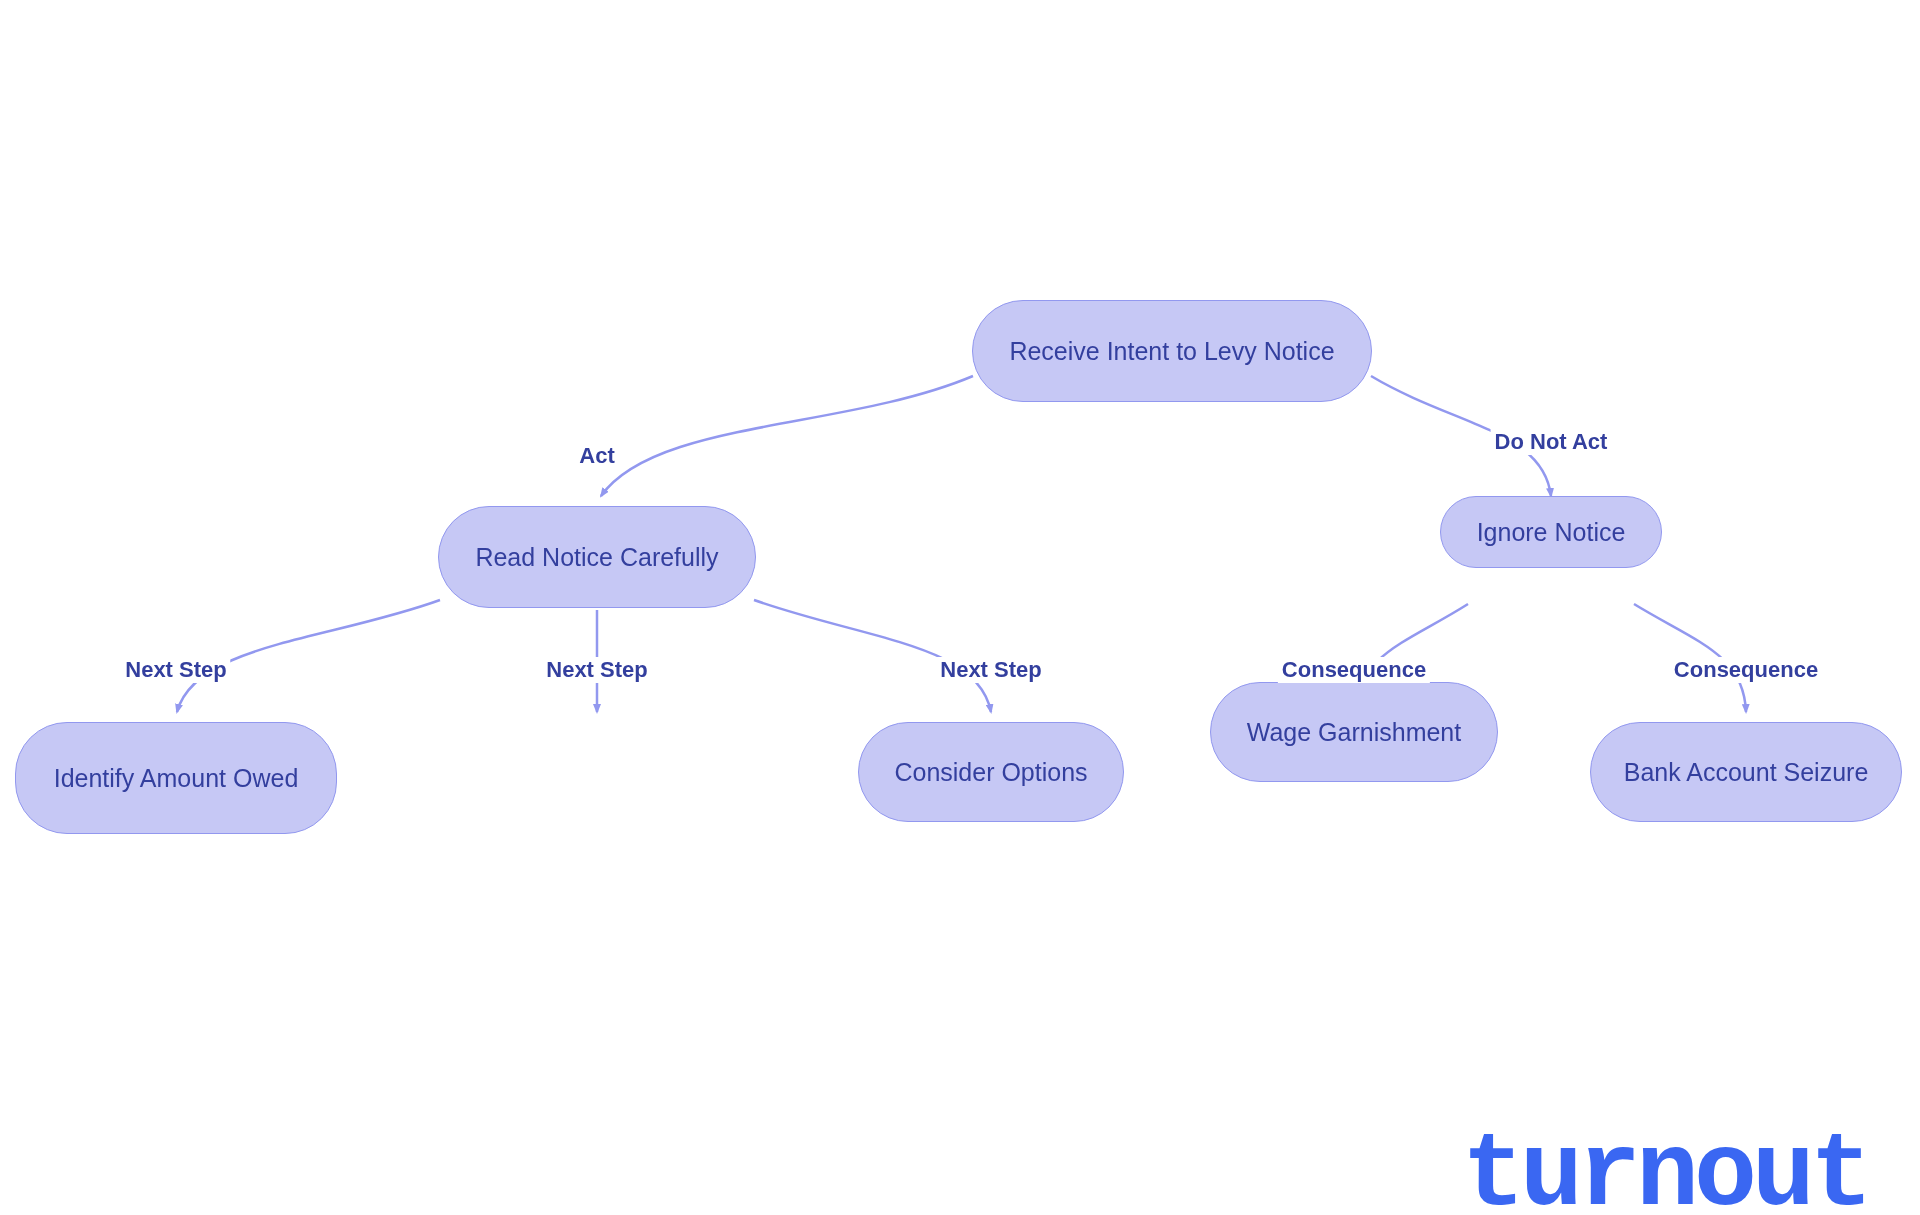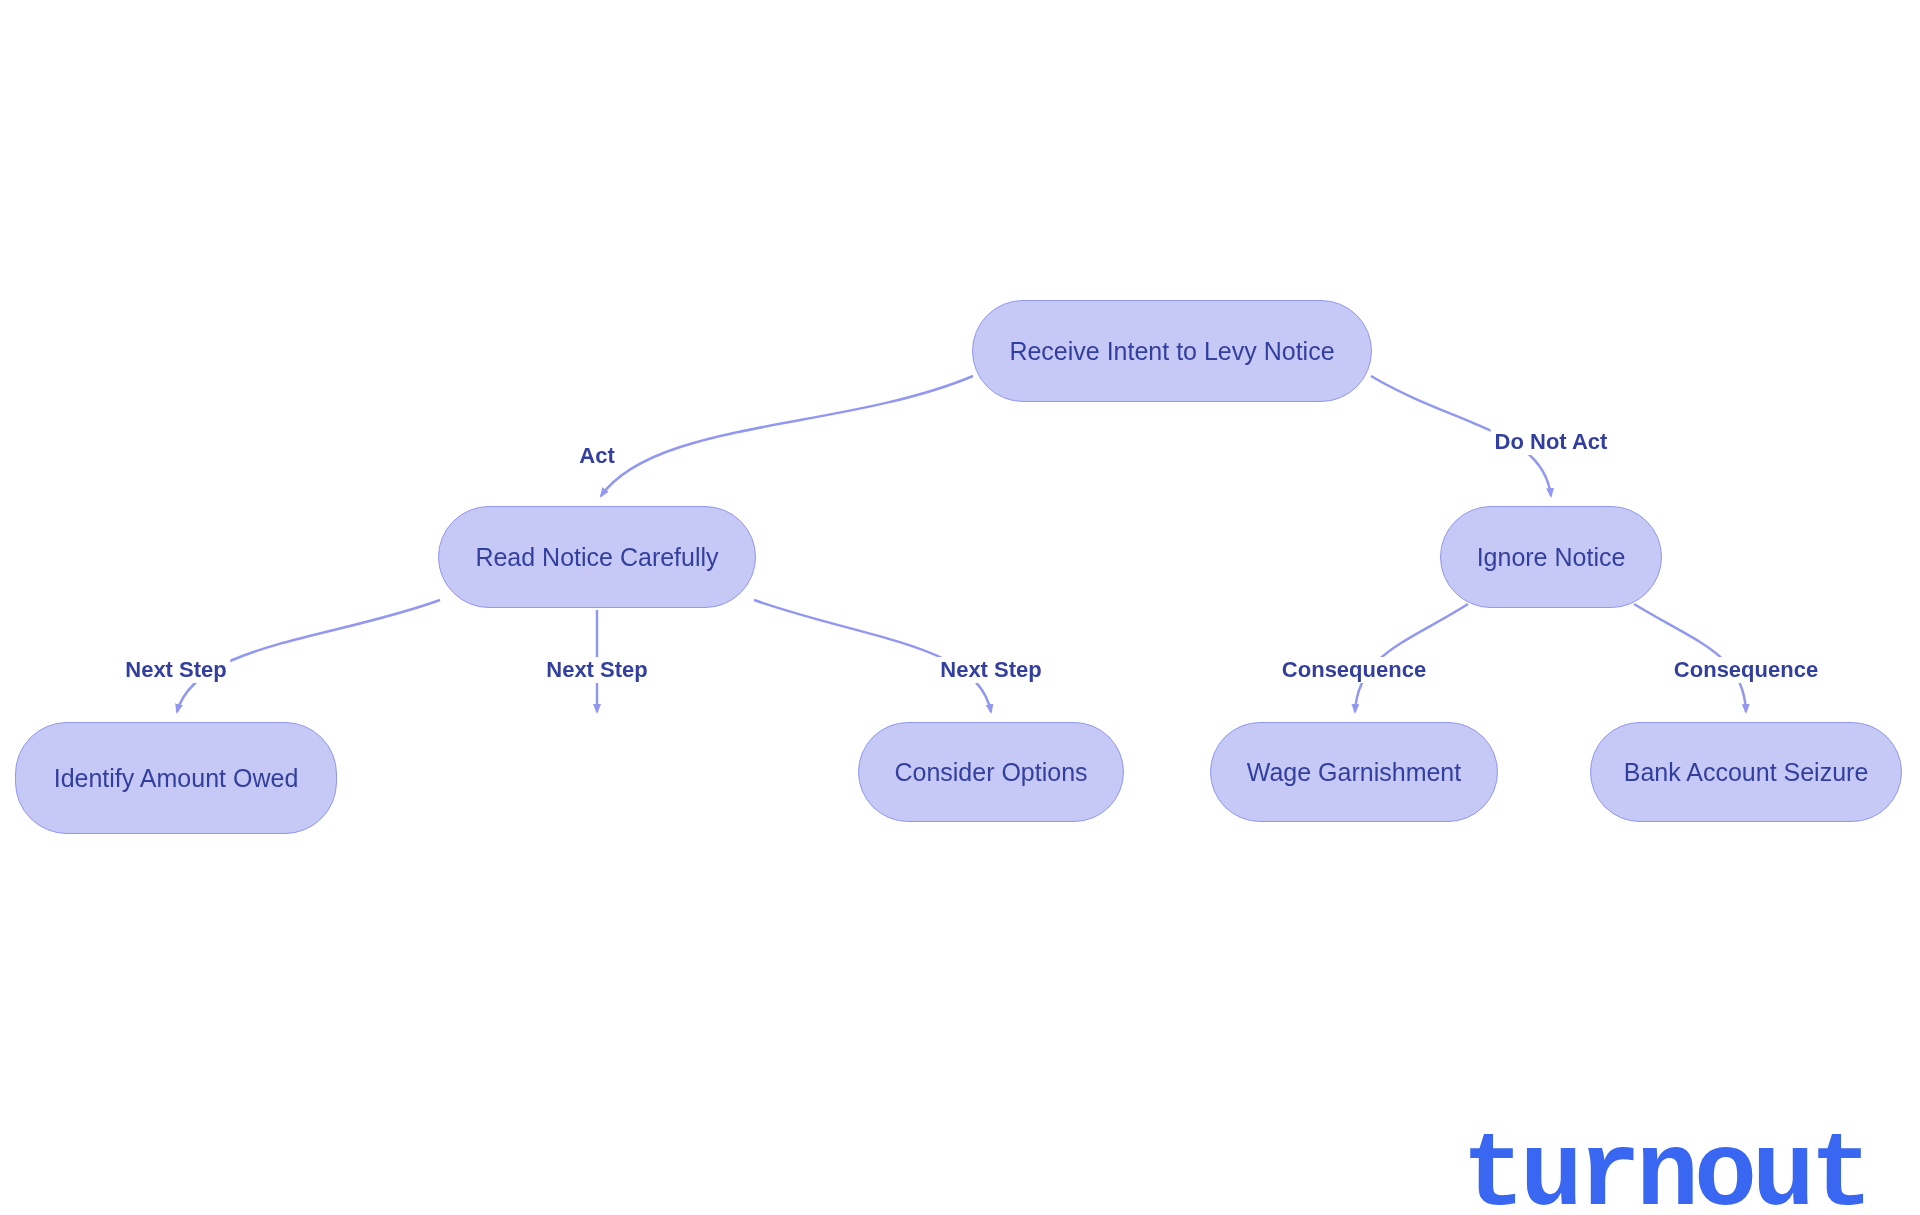--- a/index.html
+++ b/index.html
@@ -65,28 +65,28 @@
     <path class="edge" d="M 597 582 L 597 684" marker-end="url(#arrow)"></path>
     <path class="edge" d="M 754 572 C 868 612, 978 616, 991 684" marker-end="url(#arrow)"></path>
     <path class="edge" d="M 1468 576 C 1408 614, 1358 626, 1355 684" marker-end="url(#arrow)"></path>
     <path class="edge" d="M 1634 576 C 1696 614, 1744 626, 1746 684" marker-end="url(#arrow)"></path>
   </svg>
 
   <div class="node" style="left:972px;top:272px;width:400px;height:102px;">Receive Intent to Levy Notice</div>
 
   <div class="node" style="left:438px;top:478px;width:318px;height:102px;">Read Notice Carefully</div>
 
-  <div class="node" style="left:1440px;top:478px;width:222px;height:102px;">Ignore Notice</div>
+  <div class="node" style="left:1440px;top:468px;width:222px;height:72px;">Ignore Notice</div>
 
   <div class="node" style="left:15px;top:694px;width:322px;height:112px;">Identify Amount Owed</div>
 
 
   <div class="node" style="left:858px;top:694px;width:266px;height:100px;">Consider Options</div>
 
-  <div class="node" style="left:1210px;top:694px;width:288px;height:100px;">Wage Garnishment</div>
+  <div class="node" style="left:1210px;top:654px;width:288px;height:100px;">Wage Garnishment</div>
 
   <div class="node" style="left:1590px;top:694px;width:312px;height:100px;text-align:right;">Bank Account Seizure</div>
 
   <span class="edge-label" style="left:597px;top:428px;">Act</span>
 
   <span class="edge-label" style="left:1551px;top:414px;">Do Not Act</span>
 
   <span class="edge-label" style="left:176px;top:642px;">Next Step</span>
 
   <span class="edge-label" style="left:597px;top:642px;">Next Step</span>

